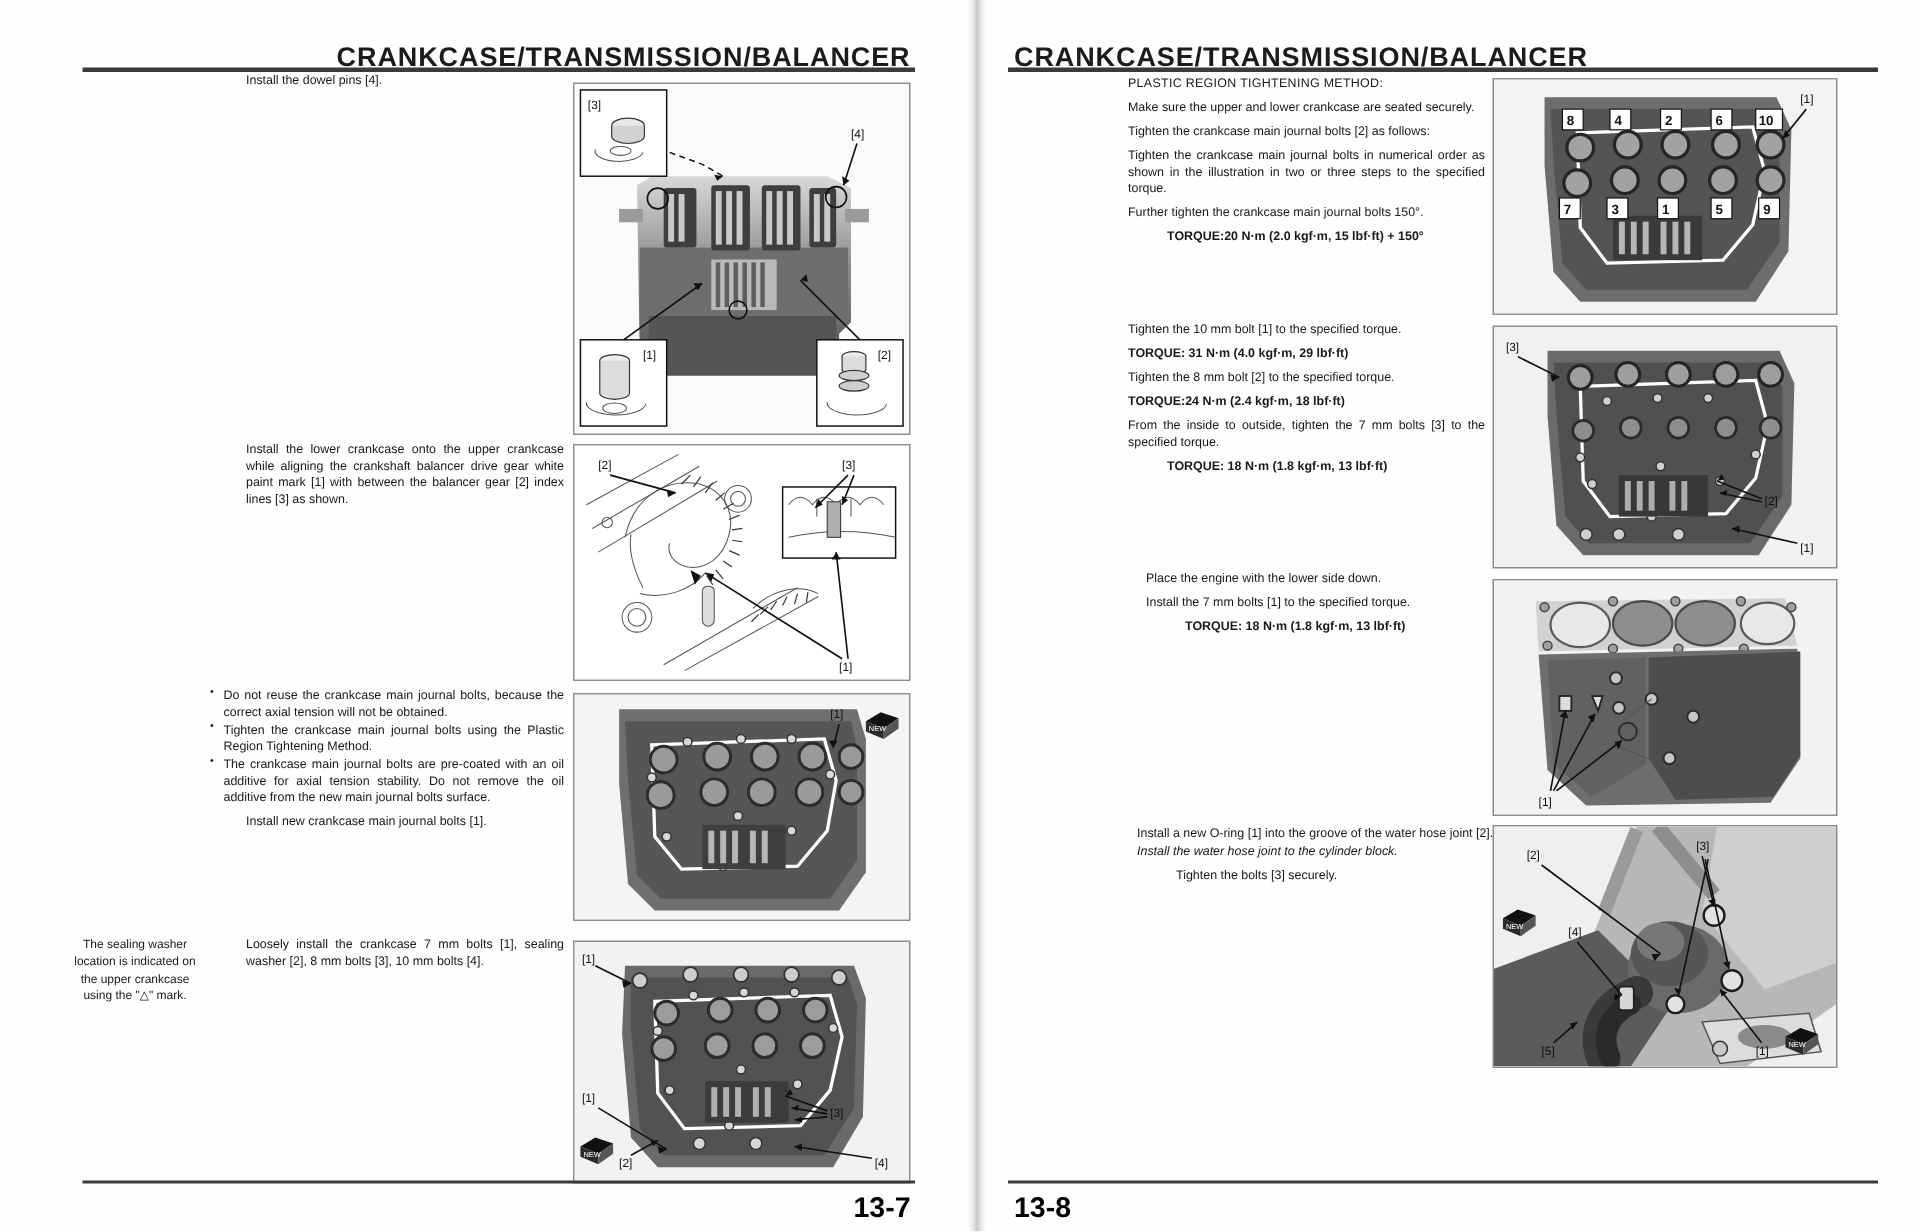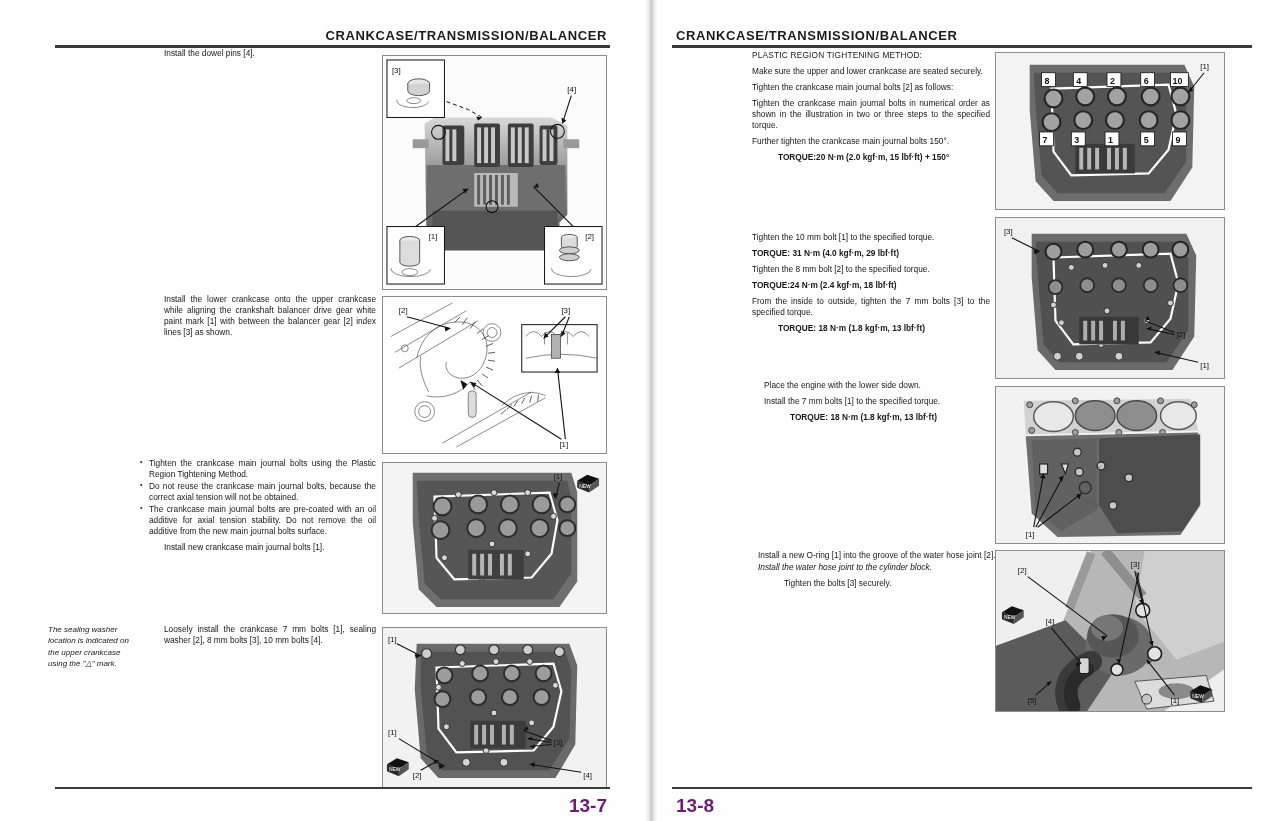--- a/index.html
+++ b/index.html
@@ -15,47 +15,47 @@
   .page { position: absolute; top: 0; height: 821px; background: #fefefe; }
   .page-left  { left: 0;   width: 645px; }
   .page-right { left: 658px; width: 622px; }
 
   .gutter {
     position: absolute; top: 0; left: 645px; width: 13px; height: 821px;
     background: linear-gradient(to right,#ffffff 0%,#e9e9e9 28%,#c9c9c9 50%,#ececec 72%,#ffffff 100%);
   }
 
   
-  .hdr { position: absolute; font-weight: bold; font-size: 13px; letter-spacing: .6px; color: #1b1b1b; white-space: nowrap; }
+  .hdr { position: absolute; font-weight: bold; font-size: 18px; letter-spacing: .6px; color: #1b1b1b; white-space: nowrap; }
   .hdr-left  { right: 38px; top: 28px; }
   .hdr-right { left: 18px;  top: 28px; }
   .rule { position: absolute; height: 2.5px; background: #3a3a3a; }
   .rule-left  { left: 55px;  right: 35px; top: 45px; }
   .rule-right { left: 14px;  right: 28px; top: 45px; }
 
   
   .footer-rule { position: absolute; height: 2.5px; background: #3a3a3a; bottom: 32px; }
   .fr-left  { left: 55px; right: 35px; }
   .fr-right { left: 14px; right: 28px; }
-  .pageno { position: absolute; bottom: 4px; font-weight: bold; font-size: 19px; color: #701a75; }
+  .pageno { position: absolute; bottom: 4px; font-weight: bold; font-size: 19px; color: #000000; }
   .pn-left  { right: 38px; }
   .pn-right { left: 18px; }
 
   
   .txt { position: absolute; font-size: 8.3px; line-height: 1.32; color: #181818; text-align: justify; }
   .txt p { margin: 0 0 5px 0; }
   .txt p:last-child { margin-bottom: 0; padding-left: 26px; }
   .bold { font-weight: bold; }
   .head { font-weight: normal; letter-spacing: .2px; }
   ul.bul { list-style: none; margin: 0 0 5px 0; }
   ul.bul li { position: relative; padding-left: 11px; margin-bottom: 1px; text-align: justify; }
   ul.bul li:before { content: "\2022"; position: absolute; left: 2px; top: -1px; font-size: 7px; }
   .note-italic {
-    position: absolute; font-style: italic; font-size: 8px; line-height: 1.42;
-    color: #181818; text-align: left;
+    position: absolute; font-size: 8px; line-height: 1.42;
+    color: #181818; text-align: center;
   }
 
   
   .panel { position: absolute; border: 1px solid #8d8d8d; background: #fdfdfd; overflow: hidden; }
   .panel svg { display: block; width: 100%; height: 100%; }
 
   .cal { font-family: "Liberation Sans", sans-serif; font-size: 8px; fill: #111; }
   .calbox { fill: #fff; stroke: #111; stroke-width: .8; }
   .num { font-family: "Liberation Sans", sans-serif; font-size: 9px; font-weight: bold; fill: #111; }
   .ldr { stroke: #111; stroke-width: 1.1; fill: none; }
@@ -245,22 +245,22 @@
         <text class="cal" x="178" y="152">[1]</text>
         <path d="M180 144 L88 86" class="ldr"></path>
           <path d="M88 86 l6 1 l-2 5 z" fill="#111"></path>
         <path d="M184 144 L176 72" class="ldr"></path>
           <path d="M176 72 l-3 5 l6 0 z" fill="#111"></path>
       </svg>
     </div>
 
     <div class="txt" style="left:138px; top:458px; width:238px;">
       <ul class="bul">
+        <li>Do not reuse the crankcase main journal bolts, because the correct axial tension will not be obtained.</li>
         <li>Tighten the crankcase main journal bolts using the Plastic Region Tightening Method.</li>
-        <li>Do not reuse the crankcase main journal bolts, because the correct axial tension will not be obtained.</li>
         <li>The crankcase main journal bolts are pre-coated with an oil additive for axial tension stability. Do not remove the oil additive from the new main journal bolts surface.</li>
       </ul>
       <p>Install new crankcase main journal bolts [1].</p>
     </div>
 
     <div class="panel" style="left:382px; top:462px; width:225px; height:152px;">
       <svg viewBox="0 0 225 152" preserveAspectRatio="none">
         <rect width="225" height="152" fill="#f4f4f4"></rect>
         <path d="M30 10 L190 10 L196 30 L196 120 L178 146 L54 146 L36 128 L30 60 Z" fill="#6f6f6f"></path>
         <path d="M34 18 L186 18 L190 36 L190 112 L172 138 L58 138 L42 122 L36 58 Z" fill="#565656"></path>
@@ -473,21 +473,21 @@
           <rect class="calbox" x="178" y="80" width="14" height="14"></rect>
             <text class="num" x="181" y="91">9</text>
         </g>
 
         <text class="cal" x="206" y="16">[1]</text>
         <path d="M210 20 L194 40" class="ldr"></path>
           <path d="M194 40 l5 -2 l-3 -4 z" fill="#111"></path>
       </svg>
     </div>
 
-    <div class="txt" style="left:94px; top:232px; width:238px;">
+    <div class="txt" style="left:94px; top:214px; width:238px;">
       <p>Tighten the 10 mm bolt [1] to the specified torque.</p>
       <p class="bold">TORQUE: 31 N·m (4.0 kgf·m, 29 lbf·ft)</p>
       <p>Tighten the 8 mm bolt [2] to the specified torque.</p>
       <p class="bold">TORQUE:24 N·m (2.4 kgf·m, 18 lbf·ft)</p>
       <p>From the inside to outside, tighten the 7 mm bolts [3] to the specified torque.</p>
       <p class="bold">TORQUE: 18 N·m (1.8 kgf·m, 13 lbf·ft)</p>
     </div>
 
     <div class="panel" style="left:337px; top:217px; width:230px; height:162px;">
       <svg viewBox="0 0 230 162" preserveAspectRatio="none">

